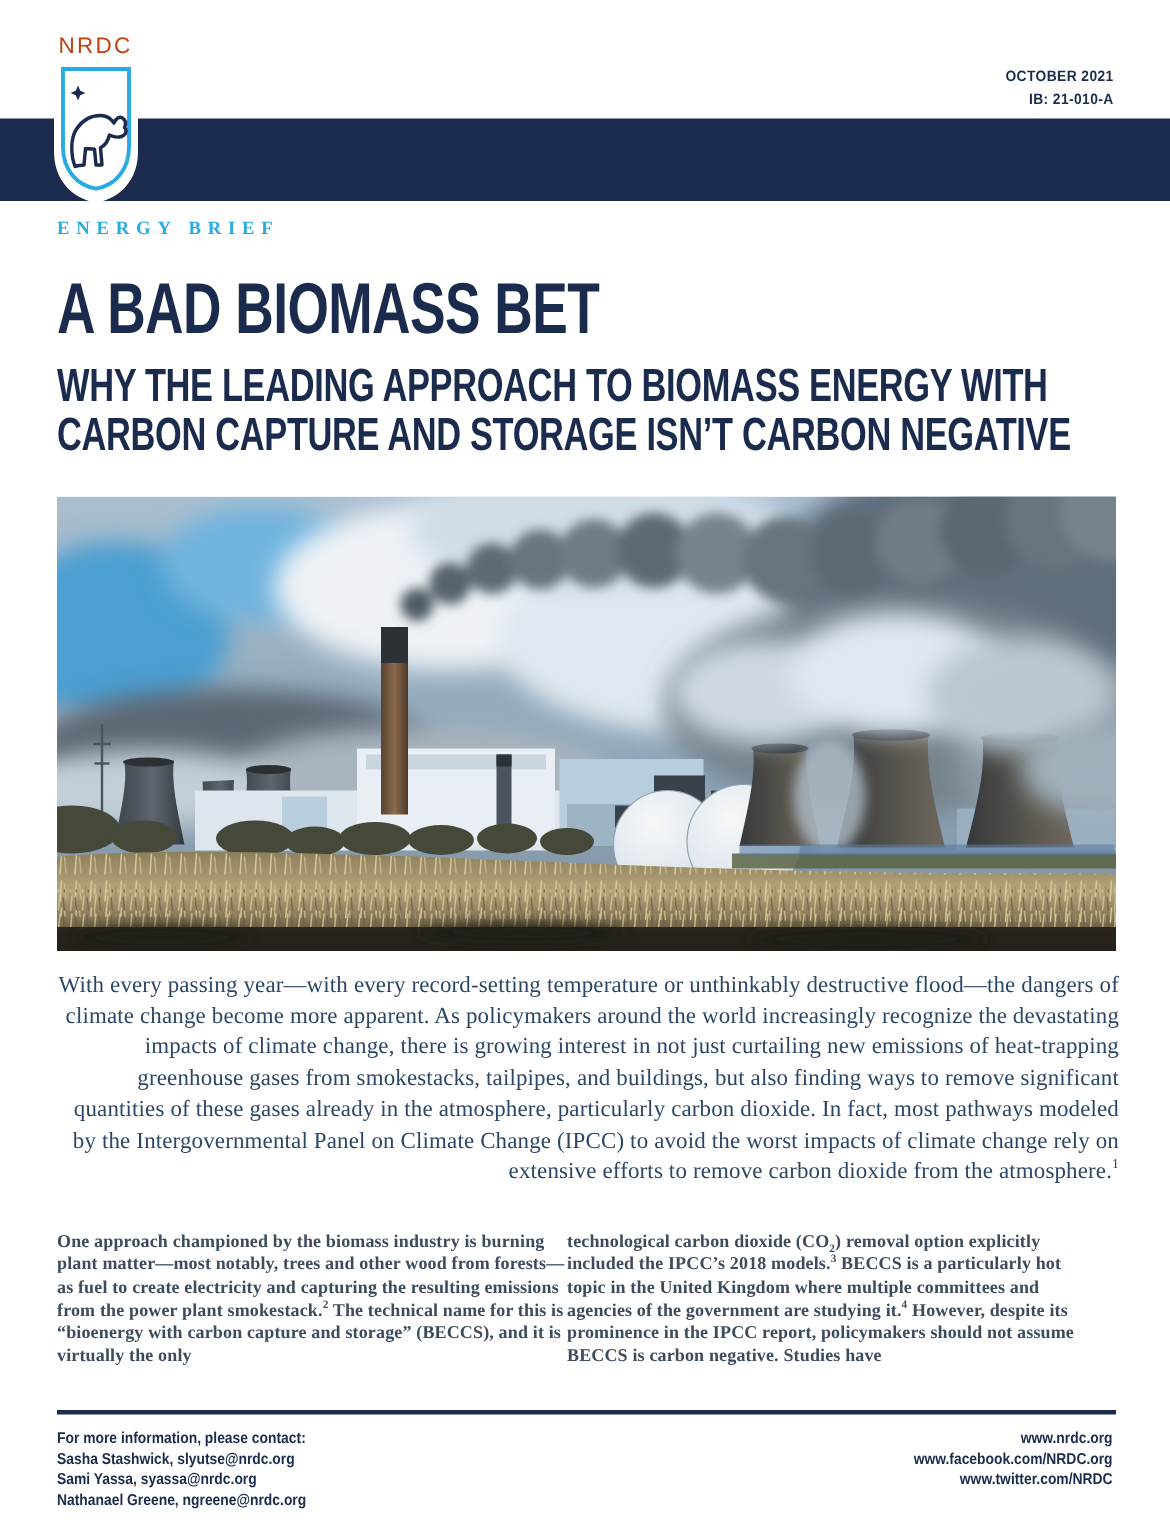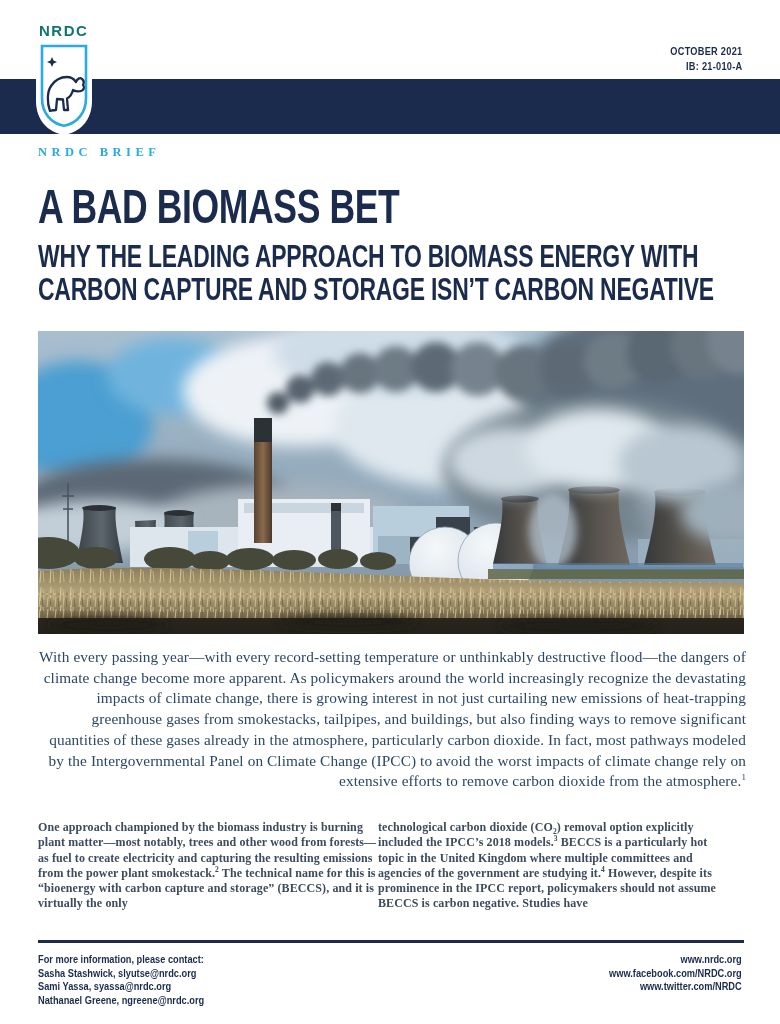--- a/index.html
+++ b/index.html
@@ -1,21 +1,21 @@
 <!DOCTYPE html>
 <html><head>
 <meta charset="utf-8">
 <style>
   html,body{margin:0;padding:0;background:#fff;}
   .page{position:relative;width:780px;height:1024px;background:#ffffff;overflow:hidden;
         font-family:"Liberation Sans",sans-serif;}
   
   .navy-band{position:absolute;left:0;top:79px;width:780px;height:55px;background:#1b2b4d;}
-  .logo-wordmark{position:absolute;left:39px;top:22px;font-weight:bold;font-size:15px;
-        letter-spacing:1.5px;color:#0f766e;}
+  .logo-wordmark{position:absolute;left:39px;top:22px;font-weight:normal;font-size:15px;
+        letter-spacing:1.5px;color:#c2410c;}
   .logo-shield{position:absolute;left:36px;top:41px;width:56px;height:94px;}
   .issue-meta{position:absolute;right:38px;top:44px;text-align:right;color:#1b2b4d;
         font-weight:bold;font-size:10px;line-height:15px;letter-spacing:0.3px;
         transform:scaleX(0.92);transform-origin:100% 0;}
   
   .kicker{position:absolute;left:38px;top:145px;color:#29abe2;font-weight:bold;
         font-family:"Liberation Serif",serif;font-size:12.5px;letter-spacing:4.5px;}
   .main-title{position:absolute;left:38px;top:183px;width:960px;color:#1b2b4d;
         font-weight:bold;font-size:48px;line-height:48px;letter-spacing:-0.5px;
         transform:scaleX(0.74);transform-origin:0 0;white-space:nowrap;}
@@ -60,21 +60,21 @@
     <g stroke="#1b2b4d" stroke-width="2.3" fill="#ffffff" stroke-linejoin="round" stroke-linecap="round">
       <path d="M14,70 C11,62 11,51 15,45 C19,39 25,36 31,36 C35,36 38,38 40,41 C41,38 44,36 46,38 C48,39.5 48,42 47,44 C49,46 48,49 45,50 C42,51 39,50 37,49 C36,53 34,56 31,57.5 L32,69 L28,69 L27,58.5 L21,58 L20,69 L15.5,69.5 Z"></path>
     </g>
   </svg>
 
   <div class="issue-meta">
     <div>OCTOBER 2021</div>
     <div>IB: 21-010-A</div>
   </div>
 
-  <div class="kicker">NRDC BRIEF</div>
+  <div class="kicker">ENERGY BRIEF</div>
   <h1 class="main-title" style="margin:0;">A BAD BIOMASS BET</h1>
   <div class="sub-title">
     <div>WHY THE LEADING APPROACH TO BIOMASS ENERGY WITH</div>
     <div>CARBON CAPTURE AND STORAGE ISN’T CARBON NEGATIVE</div>
   </div>
 
   <div class="photo">
     <svg viewBox="0 0 706 303" width="706" height="303">
       <defs>
         <linearGradient id="sky" x1="0" y1="0" x2="0" y2="1">

